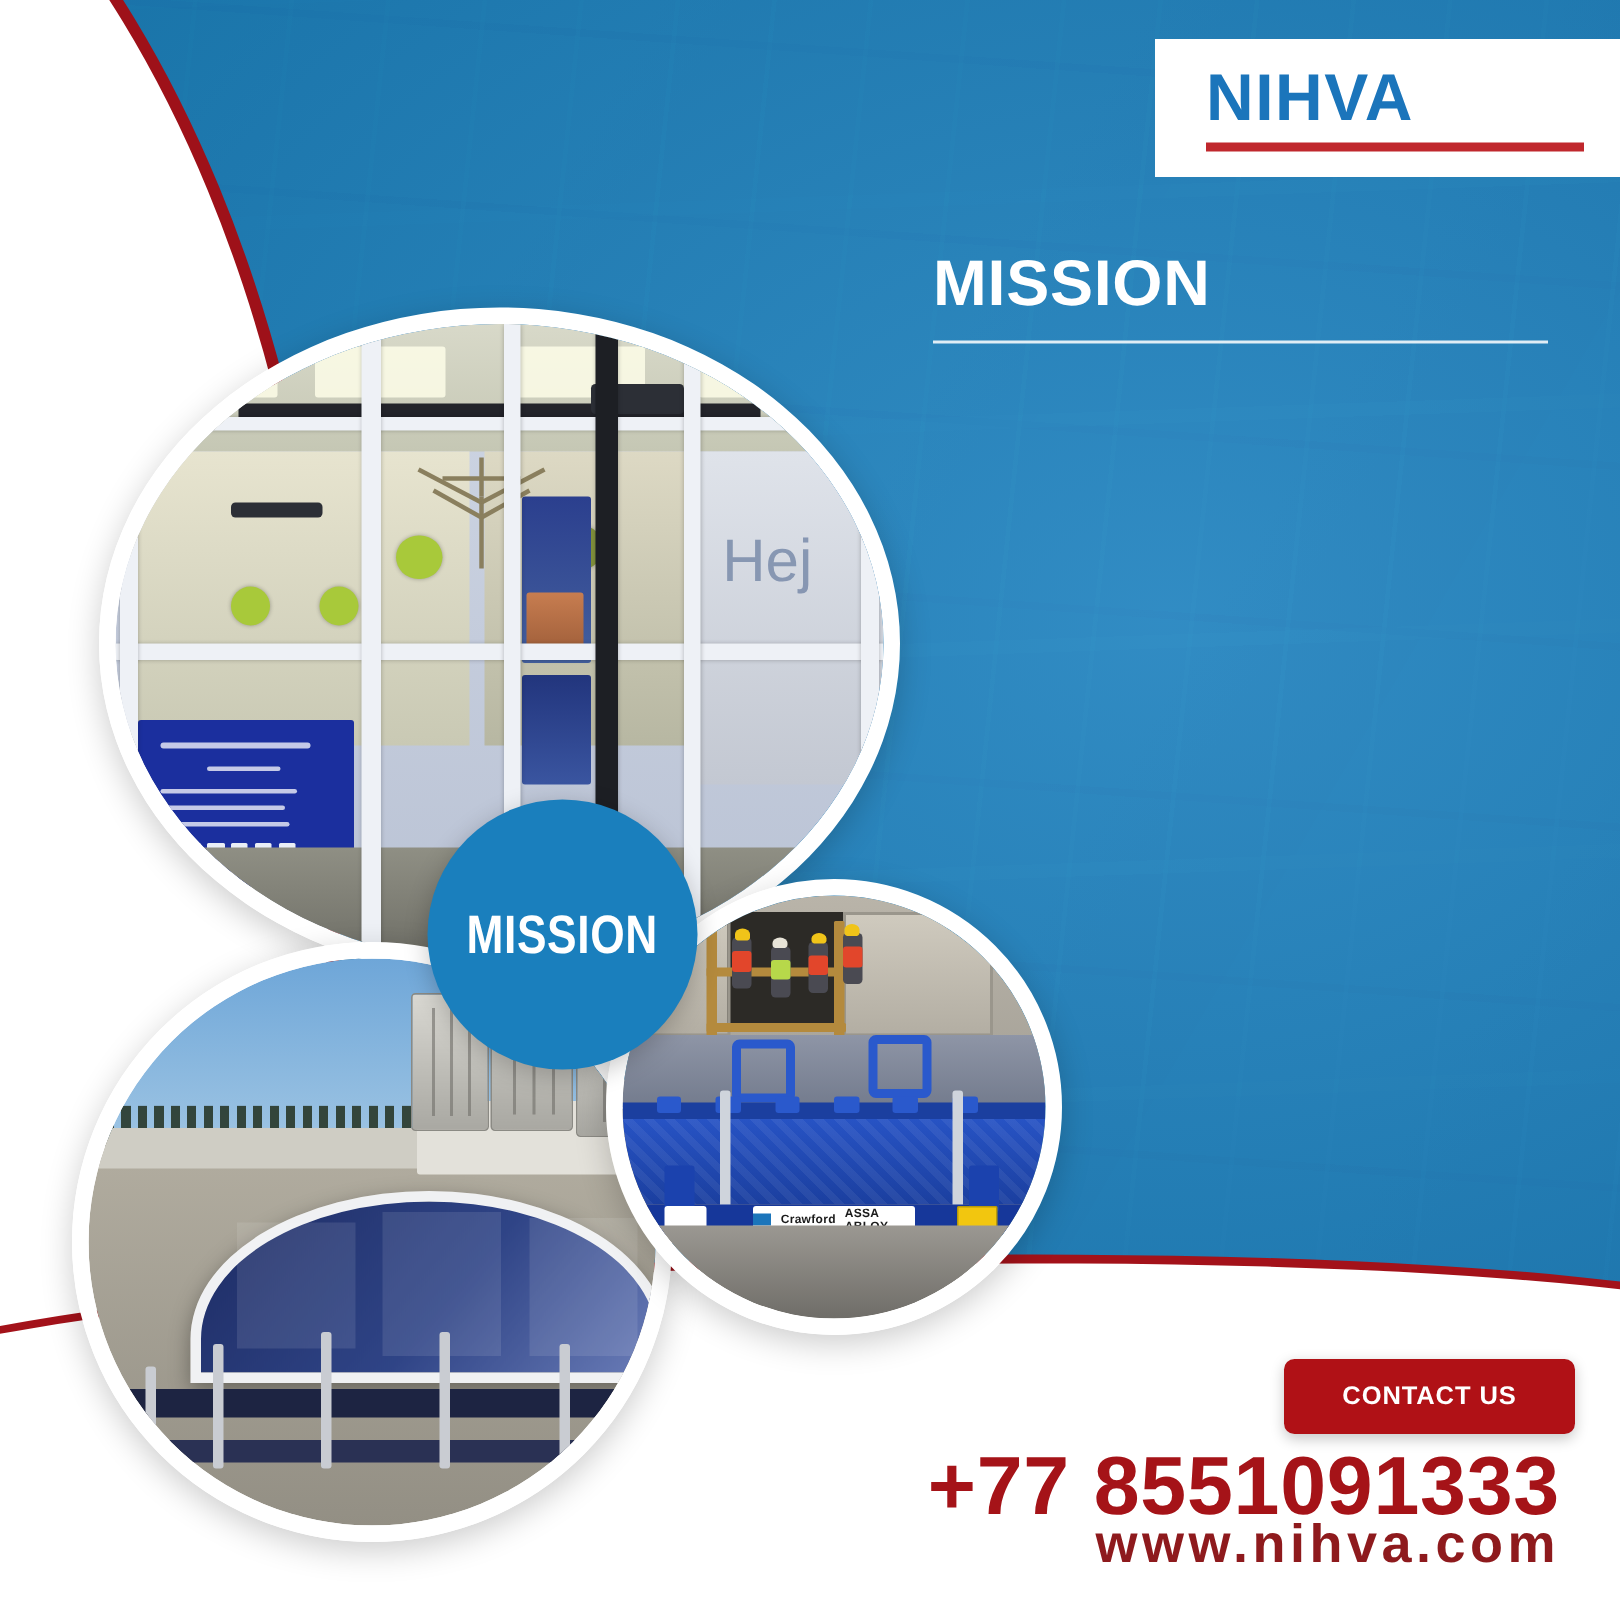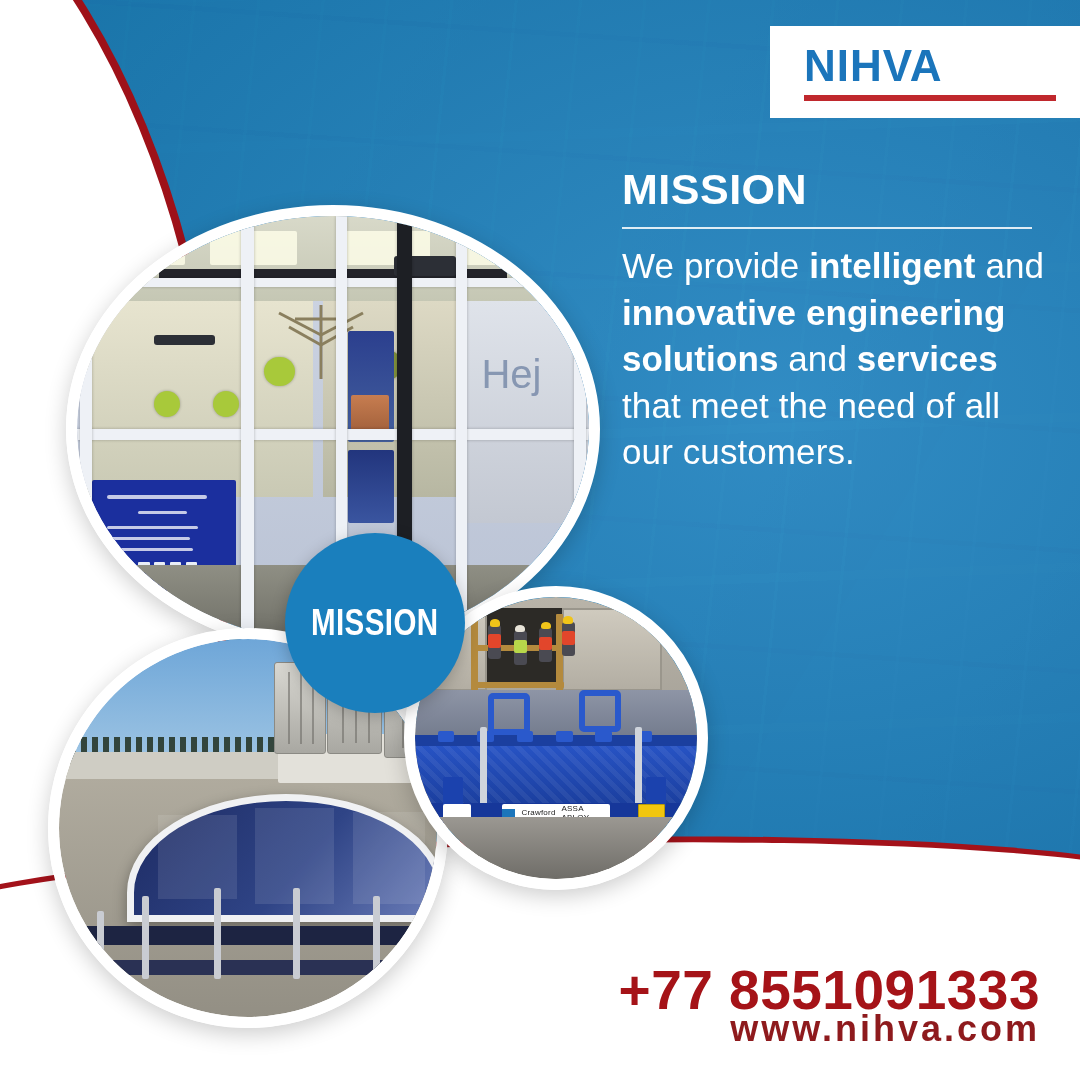--- a/index.html
+++ b/index.html
@@ -156,21 +156,21 @@
   .plate{position:absolute;background:linear-gradient(#8e95a6,#737b8d);}
   .leveler{position:absolute;background:
       repeating-linear-gradient(45deg, rgba(255,255,255,.06) 0 5px, rgba(0,0,0,0) 5px 10px),
       linear-gradient(#2753c4,#1b3f9f);}
   .leveler-top{position:absolute;background:#1b3f9f;}
   .lug{position:absolute;background:#2a59cc;border-radius:2px;}
   .leg{position:absolute;background:#cfd4dc;border-radius:2px;}
   .bracket{position:absolute;width:30px;height:30px;border:6px solid #2a59cc;border-radius:5px;background:transparent;}
   .label-strip{position:absolute;background:#ffffff;border-radius:2px;display:flex;align-items:center;justify-content:center;gap:6px;}
   .label-strip .sq{width:14px;height:8px;background:#1b75bb;}
-  .label-strip .t{font-size:8px;font-weight:normal;color:#1b1b1b;letter-spacing:.2px;}
+  .label-strip .t{font-size:8px;font-weight:bold;color:#1b1b1b;letter-spacing:.2px;}
   .warn{position:absolute;background:#f2c60f;border:1px solid #b79a0a;border-radius:1px;}
   .ground{position:absolute;left:0;bottom:0;width:100%;height:22%;
       background:linear-gradient(#9b9892,#6f6d68);}
 
   
   .badge{
     position:absolute;left:285px;top:533px;width:180px;height:180px;
     border-radius:50%;background:#1a7fbd;
     display:flex;align-items:center;justify-content:center;
     box-shadow:0 4px 16px rgba(0,0,0,.22);
@@ -213,21 +213,20 @@
   <div class="bottom-white"></div>
 
   <div class="logo-box">
     <div class="logo-word">NIHVA</div>
     <div class="logo-rule"></div>
   </div>
 
   <div class="mission-block">
     <h1 class="mission-head">MISSION</h1>
     <div class="mission-rule"></div>
-    <p class="mission-body"><span>We provide </span><b>intelligent</b> <span>and </span><b>innovative</b> <b>engineering solutions</b> <span>and </span><b>services</b><span> that</span> <span>meet the need of all</span> <span>our customers.</span></p>
   </div>
 
   <div class="photo photo-doors">
     <div class="inner">
       <div class="doors-scene">
         <div class="ceil">
           <div class="tile" style="left:4%"></div>
           <div class="tile" style="left:26%"></div>
           <div class="tile" style="left:52%"></div>
           <div class="tile" style="left:76%"></div>
@@ -396,16 +395,19 @@
       <div class="warn" style="left:79%;top:73.5%;width:9%;height:6%;"></div>
 
       <div class="ground"></div>
     </div>
   </div>
 
   <div class="badge">
     <span>MISSION</span>
   </div>
 
+  <div class="contact-btn">
+    <span>CONTACT US</span>
+  </div>
   <div class="phone">+77 8551091333</div>
   <div class="site">www.nihva.com</div>
 
 </div>
 
 </body></html>

